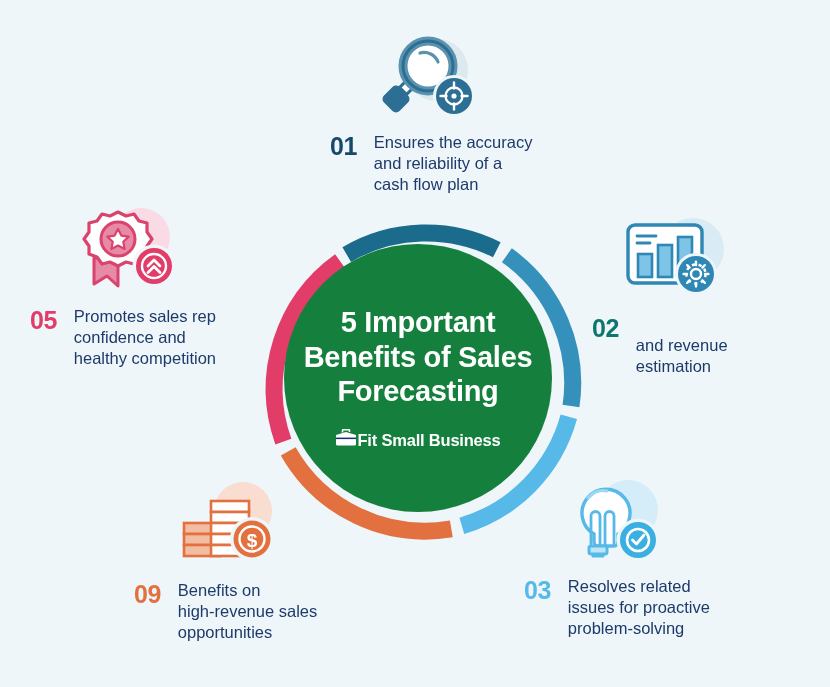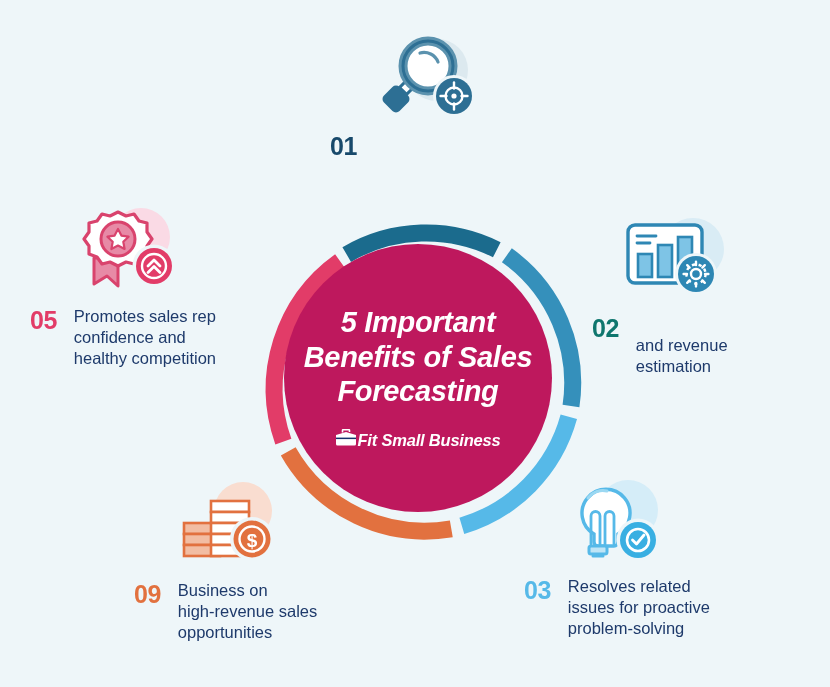--- a/index.html
+++ b/index.html
@@ -91,21 +91,21 @@
         <path stroke="#3590bb" d="M 258.87 47.25 A 157 157 0 0 1 322.99 198.08"></path>
 
         <path stroke="#56b9e8" d="M 320.81 208.83 A 157 157 0 0 1 213.85 317.85"></path>
 
         <path stroke="#e2713f" d="M 203.32 320.78 A 157 157 0 0 1 40.23 243.43"></path>
 
         <path stroke="#e23c68" d="M 35.36 233.66 A 157 157 0 0 1 92.03 53.13"></path>
       </g>
     </svg>
 
-    <div class="donut-core" style="background: #be185d; font-style: italic;">
+    <div class="donut-core" style="background: #15803d;">
       <div class="donut-title">
         <div>5 Important</div>
         <div>Benefits of Sales</div>
         <div>Forecasting</div>
       </div>
       <div class="brand">
         <span>
           <svg width="22" height="18" viewBox="0 0 22 18">
             <path d="M1 6 L11 3 L21 6 L21 15 A1.5 1.5 0 0 1 19.5 16.5 L2.5 16.5 A1.5 1.5 0 0 1 1 15 Z" fill="#ffffff"></path>
             <rect x="1" y="8.6" width="20" height="1.5" fill="#16306b"></rect>
@@ -136,20 +136,25 @@
         <g stroke="#ffffff" stroke-width="2.4" stroke-linecap="round">
           <line x1="78" y1="48.5" x2="78" y2="54.5"></line>
           <line x1="78" y1="69.5" x2="78" y2="75.5"></line>
           <line x1="64.5" y1="62" x2="70.5" y2="62"></line>
           <line x1="85.5" y1="62" x2="91.5" y2="62"></line>
         </g>
       </svg>
     </div>
     <div class="caption">
       <span class="num" style="color: rgb(23, 73, 107);">01</span>
+      <span class="desc">
+        <span>Ensures the accuracy</span><br>
+        <span>and reliability of a</span><br>
+        <span>cash flow plan</span>
+      </span>
     </div>
   </div>
 
   <div class="item" id="item-02">
     <div class="icon-box">
       <div class="blob" style="left:38px;top:2px;width:62px;height:62px;background:#d9ecf5;"></div>
       <svg width="100" height="92" viewBox="0 0 100 92">
         <rect x="4" y="9" width="74" height="58" rx="7" fill="#ffffff" stroke="#2e87b4" stroke-width="3.4"></rect>
         <g stroke="#2e87b4" stroke-width="2.8" stroke-linecap="round">
           <line x1="13" y1="20" x2="32" y2="20"></line>
@@ -232,21 +237,21 @@
 
         <circle cx="72" cy="59" r="22" fill="#eef6f9"></circle>
         <circle cx="72" cy="59" r="18.5" fill="#e2713f"></circle>
         <circle cx="72" cy="59" r="12.5" fill="none" stroke="#ffffff" stroke-width="2.4"></circle>
         <text x="72" y="66.5" font-family="Liberation Sans, sans-serif" font-size="19" font-weight="bold" fill="#ffffff" text-anchor="middle">$</text>
       </svg>
     </div>
     <div class="caption">
       <span class="num" style="color: rgb(226, 113, 63);">09</span>
       <span class="desc">
-        <span>Business on</span><br>
+        <span>Benefits on</span><br>
         <span>high-revenue sales</span><br>
         <span>opportunities</span>
       </span>
     </div>
   </div>
 
   <div class="item" id="item-05">
     <div class="icon-box">
       <div class="blob" style="left:34px;top:2px;width:58px;height:58px;background:#fadae5;"></div>
       <svg width="100" height="92" viewBox="0 0 100 92">

